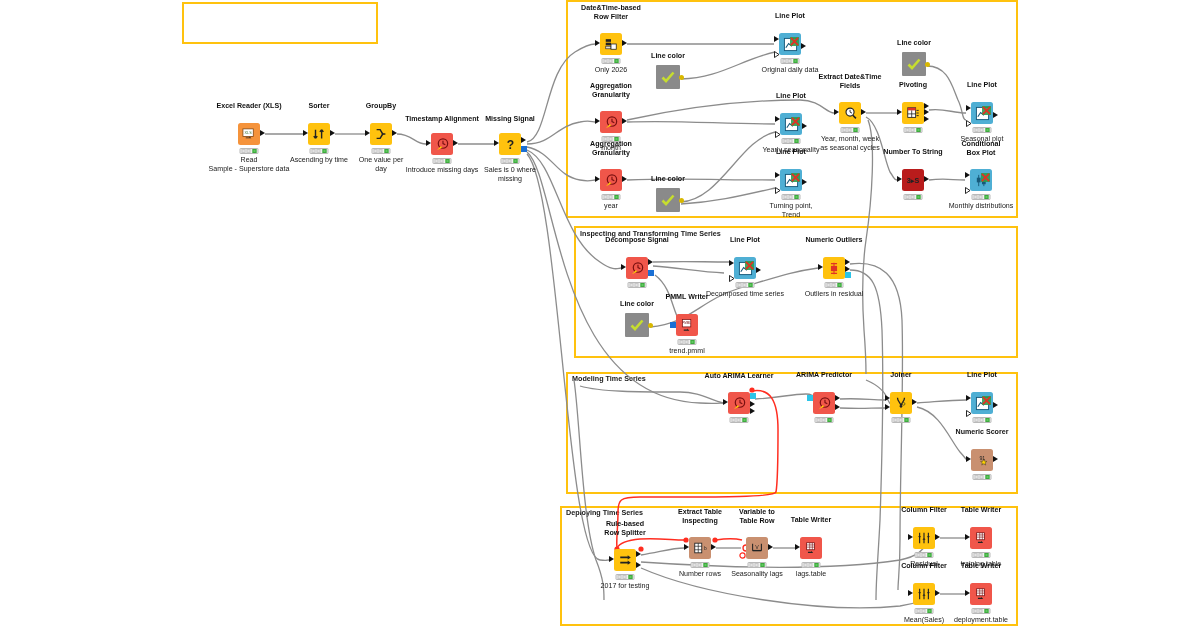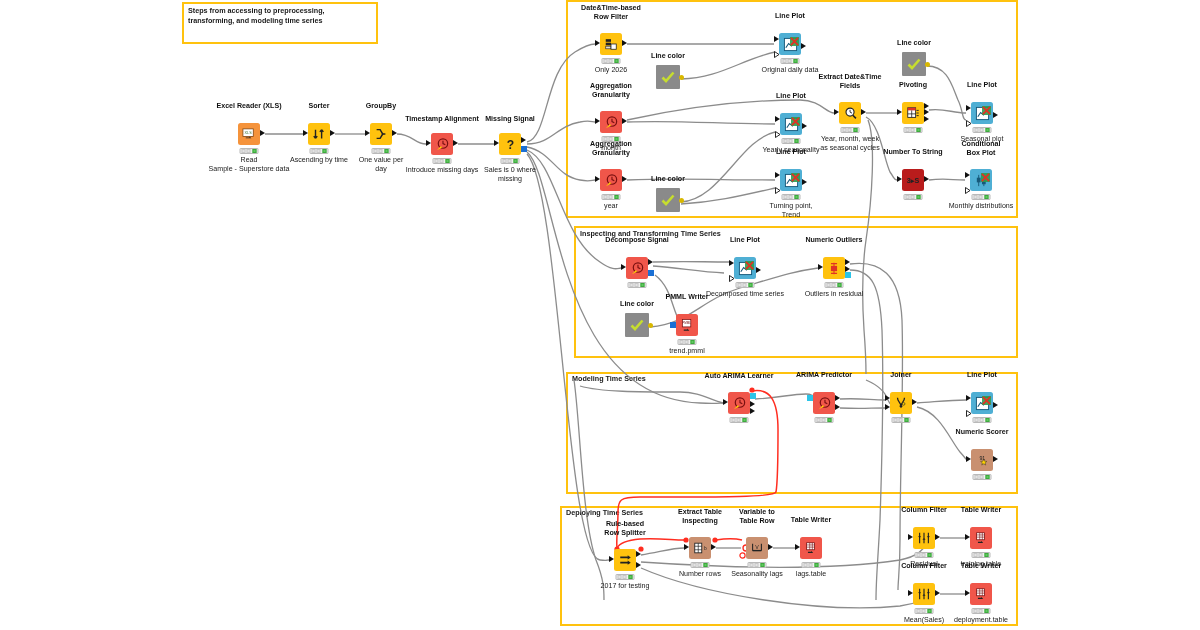--- a/index.html
+++ b/index.html
@@ -102,21 +102,20 @@
   .sq { width:6px; height:6px; }
   .sq-blue { background:#1a6fd4; }
   .sq-cyan { background:#2bc4e8; }
 </style>
 </head>
 <body>
 
 <div id="canvas">
 
   <div class="annot" style="left:182px;top:2px;width:196px;height:42px;"></div>
-  <div class="annot-title" style="left:188px;top:6px;width:184px;">Steps from accessing to preprocessing, transforming, and modeling time series</div>
 
   <div class="annot" style="left:566px;top:0px;width:452px;height:218px;"></div>
 
   <div class="annot" style="left:574px;top:226px;width:444px;height:132px;"></div>
   <div class="annot-title" style="left:580px;top:229px;width:430px;">Inspecting and Transforming Time Series</div>
 
   <div class="annot" style="left:566px;top:372px;width:452px;height:122px;"></div>
   <div class="annot-title" style="left:572px;top:374px;width:430px;">Modeling Time Series</div>
 
   <div class="annot" style="left:560px;top:506px;width:458px;height:120px;"></div>

